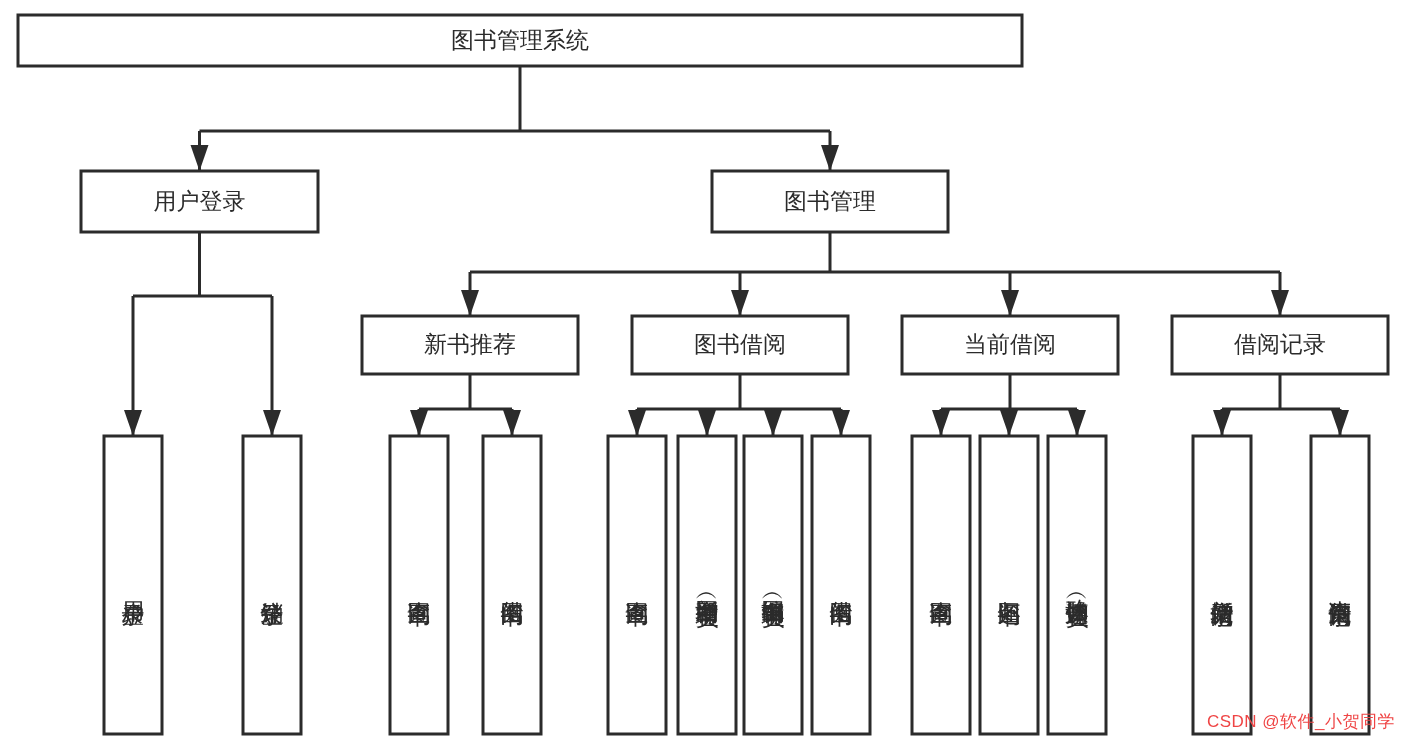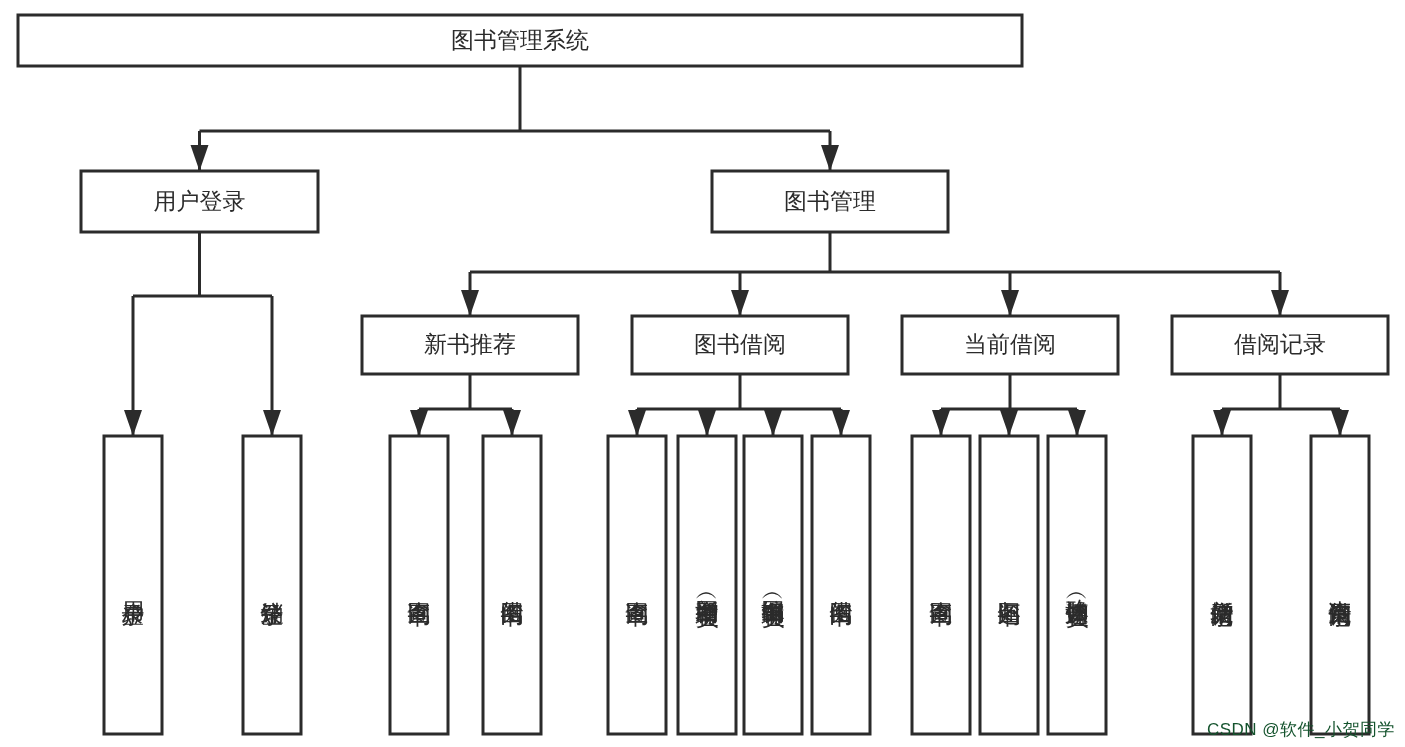--- a/index.html
+++ b/index.html
@@ -63,24 +63,24 @@
     font-size: 23px;
     line-height: 1.08;
     color: #2b2b2b;
     letter-spacing: 1px;
     white-space: nowrap;
     text-align: center;
   }
   .watermark {
     position: absolute;
     right: 10px;
-    bottom: 6px;
+    bottom: 14px;
     font-family: "Liberation Sans", "DejaVu Sans", sans-serif;
     font-size: 17px;
-    color: #14532d;
+    color: #ef4444;
     letter-spacing: 0.5px;
     white-space: nowrap;
     text-align: center;
   }
 </style>
 </head>
 <body>
 
 <div id="diagram-root">
 

